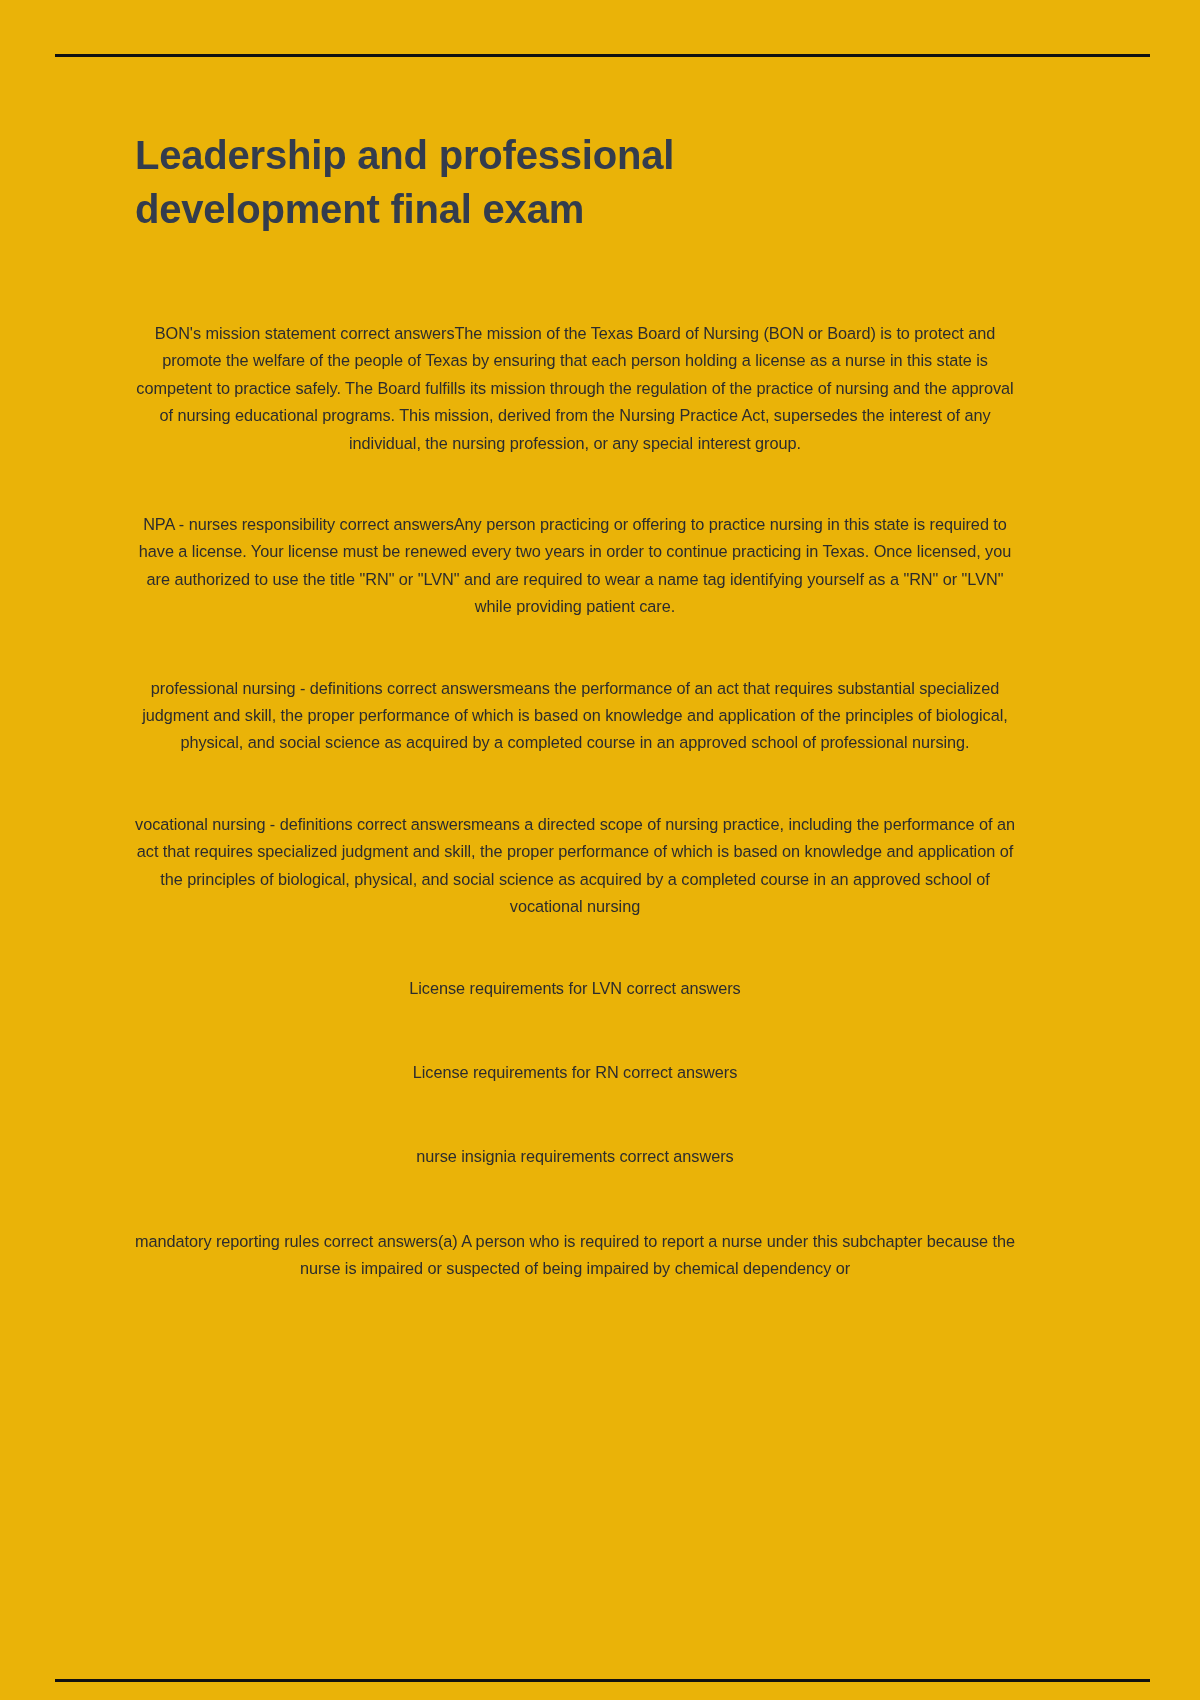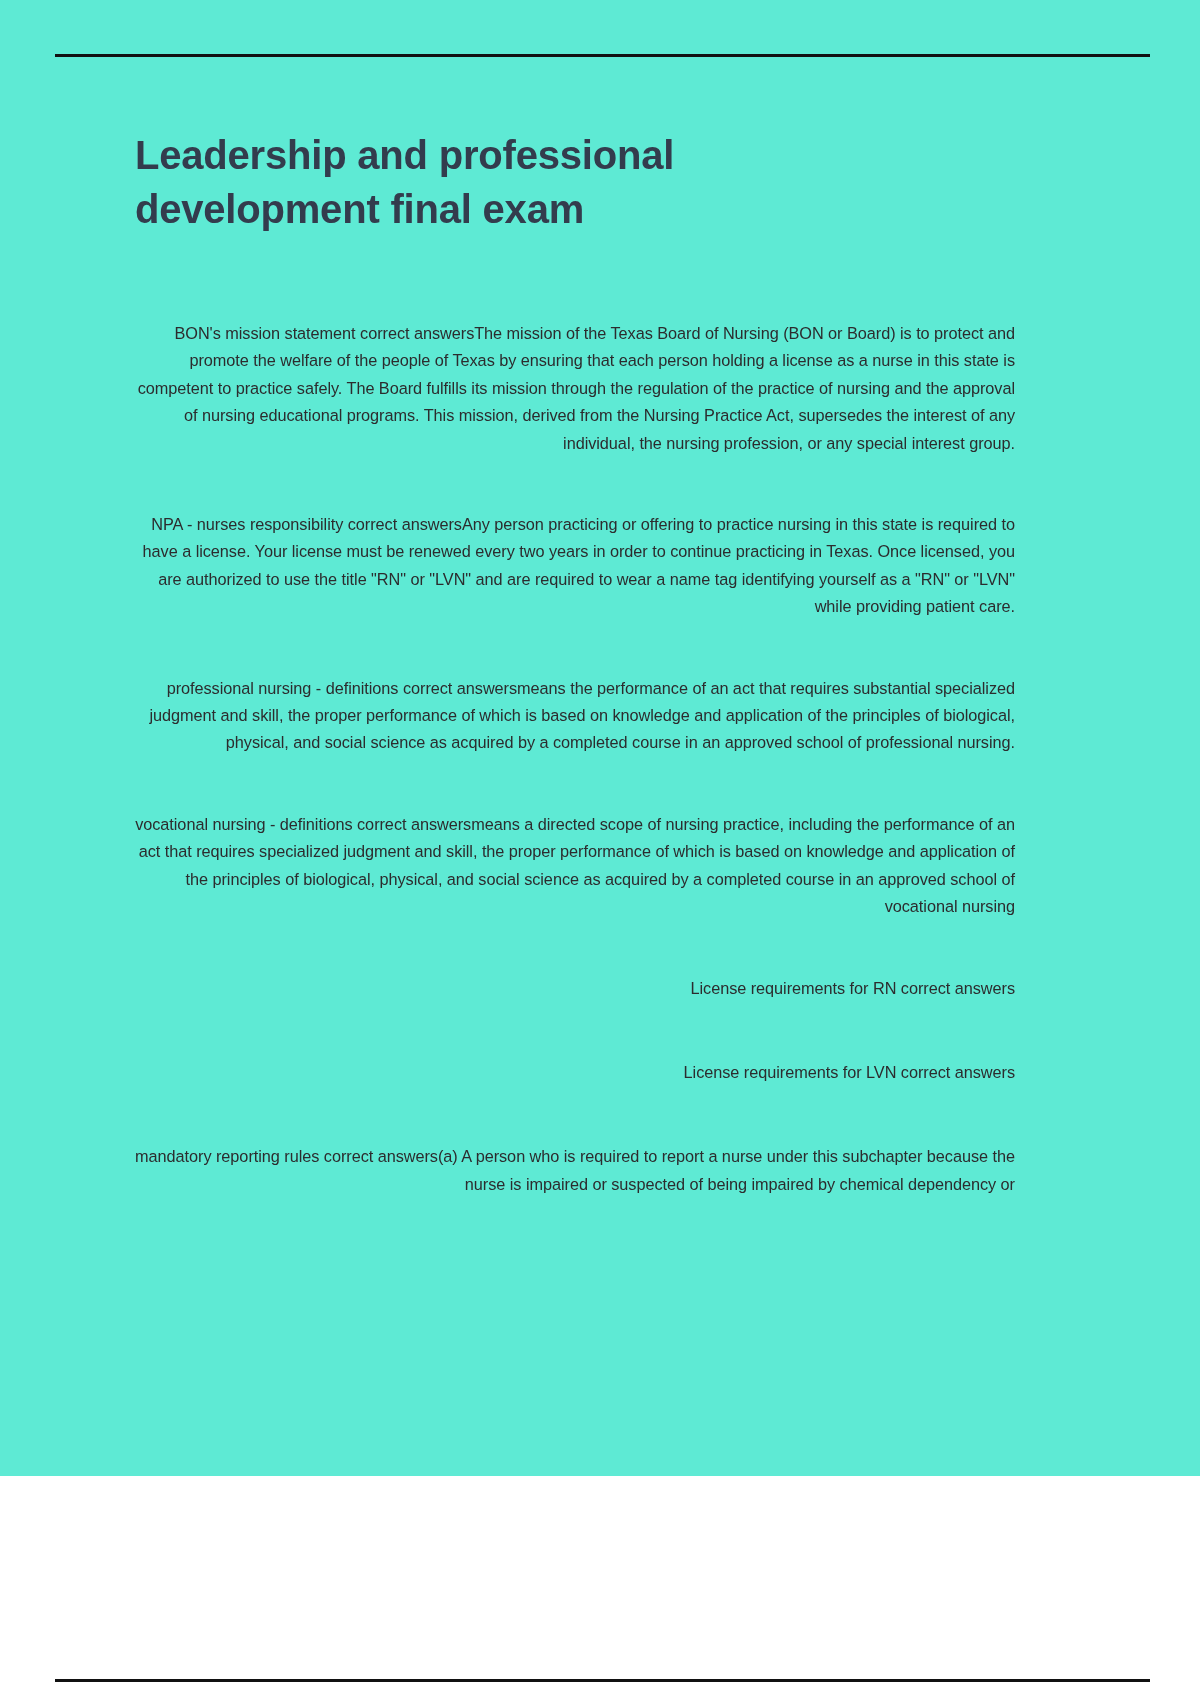--- a/index.html
+++ b/index.html
@@ -13,22 +13,22 @@
     height: 1700px;
     position: relative;
     font-family: "Liberation Sans", "DejaVu Sans", sans-serif;
     overflow: hidden;
   }
   .page {
     position: absolute;
     left: 0;
     top: 0;
     width: 1200px;
-    height: 1476px;
-    background: #5eead4;
+    height: 1700px;
+    background: #eab308;
   }
   .rule {
     position: absolute;
     left: 55px;
     width: 1095px;
     height: 3px;
     background: #111111;
   }
   .rule-top { top: 54px; }
   .rule-bottom { top: 1679px; }
@@ -54,21 +54,21 @@
   .body-block {
     margin-top: 84px;
   }
 
   .para {
     font-family: "Liberation Sans", "DejaVu Sans", sans-serif;
     font-size: 16.3px;
     line-height: 27.4px;
     color: #2c2c2e;
     margin: 0 0 54px 0;
-    text-align: right;
+    text-align: center;
     max-width: 880px;
     letter-spacing: -0.05px;
   }
   .para:last-child { margin-bottom: 12px; }
 
   .para.short {
     margin-bottom: 57px;
   }
 </style>
 </head>
@@ -85,24 +85,25 @@
     <div class="body-block">
 
       <p class="para">BON's mission statement correct answersThe mission of the Texas Board of Nursing (BON or Board) is to protect and promote the welfare of the people of Texas by ensuring that each person holding a license as a nurse in this state is competent to practice safely. The Board fulfills its mission through the regulation of the practice of nursing and the approval of nursing educational programs. This mission, derived from the Nursing Practice Act, supersedes the interest of any individual, the nursing profession, or any special interest group.</p>
 
       <p class="para">NPA - nurses responsibility correct answersAny person practicing or offering to practice nursing in this state is required to have a license. Your license must be renewed every two years in order to continue practicing in Texas. Once licensed, you are authorized to use the title "RN" or "LVN" and are required to wear a name tag identifying yourself as a "RN" or "LVN" while providing patient care.</p>
 
       <p class="para">professional nursing - definitions correct answersmeans the performance of an act that requires substantial specialized judgment and skill, the proper performance of which is based on knowledge and application of the principles of biological, physical, and social science as acquired by a completed course in an approved school of professional nursing.</p>
 
       <p class="para">vocational nursing - definitions correct answersmeans a directed scope of nursing practice, including the performance of an act that requires specialized judgment and skill, the proper performance of which is based on knowledge and application of the principles of biological, physical, and social science as acquired by a completed course in an approved school of vocational nursing</p>
 
+      <p class="para short">License requirements for LVN correct answers</p>
+
       <p class="para short">License requirements for RN correct answers</p>
 
-      <p class="para short">License requirements for LVN correct answers</p>
-
+      <p class="para short">nurse insignia requirements correct answers</p>
 
       <p class="para">mandatory reporting rules correct answers(a) A person who is required to report a nurse under this subchapter because the nurse is impaired or suspected of being impaired by chemical dependency or</p>
 
     </div>
   </div>
 
   <div class="rule rule-bottom"></div>
 
 </div>
 

